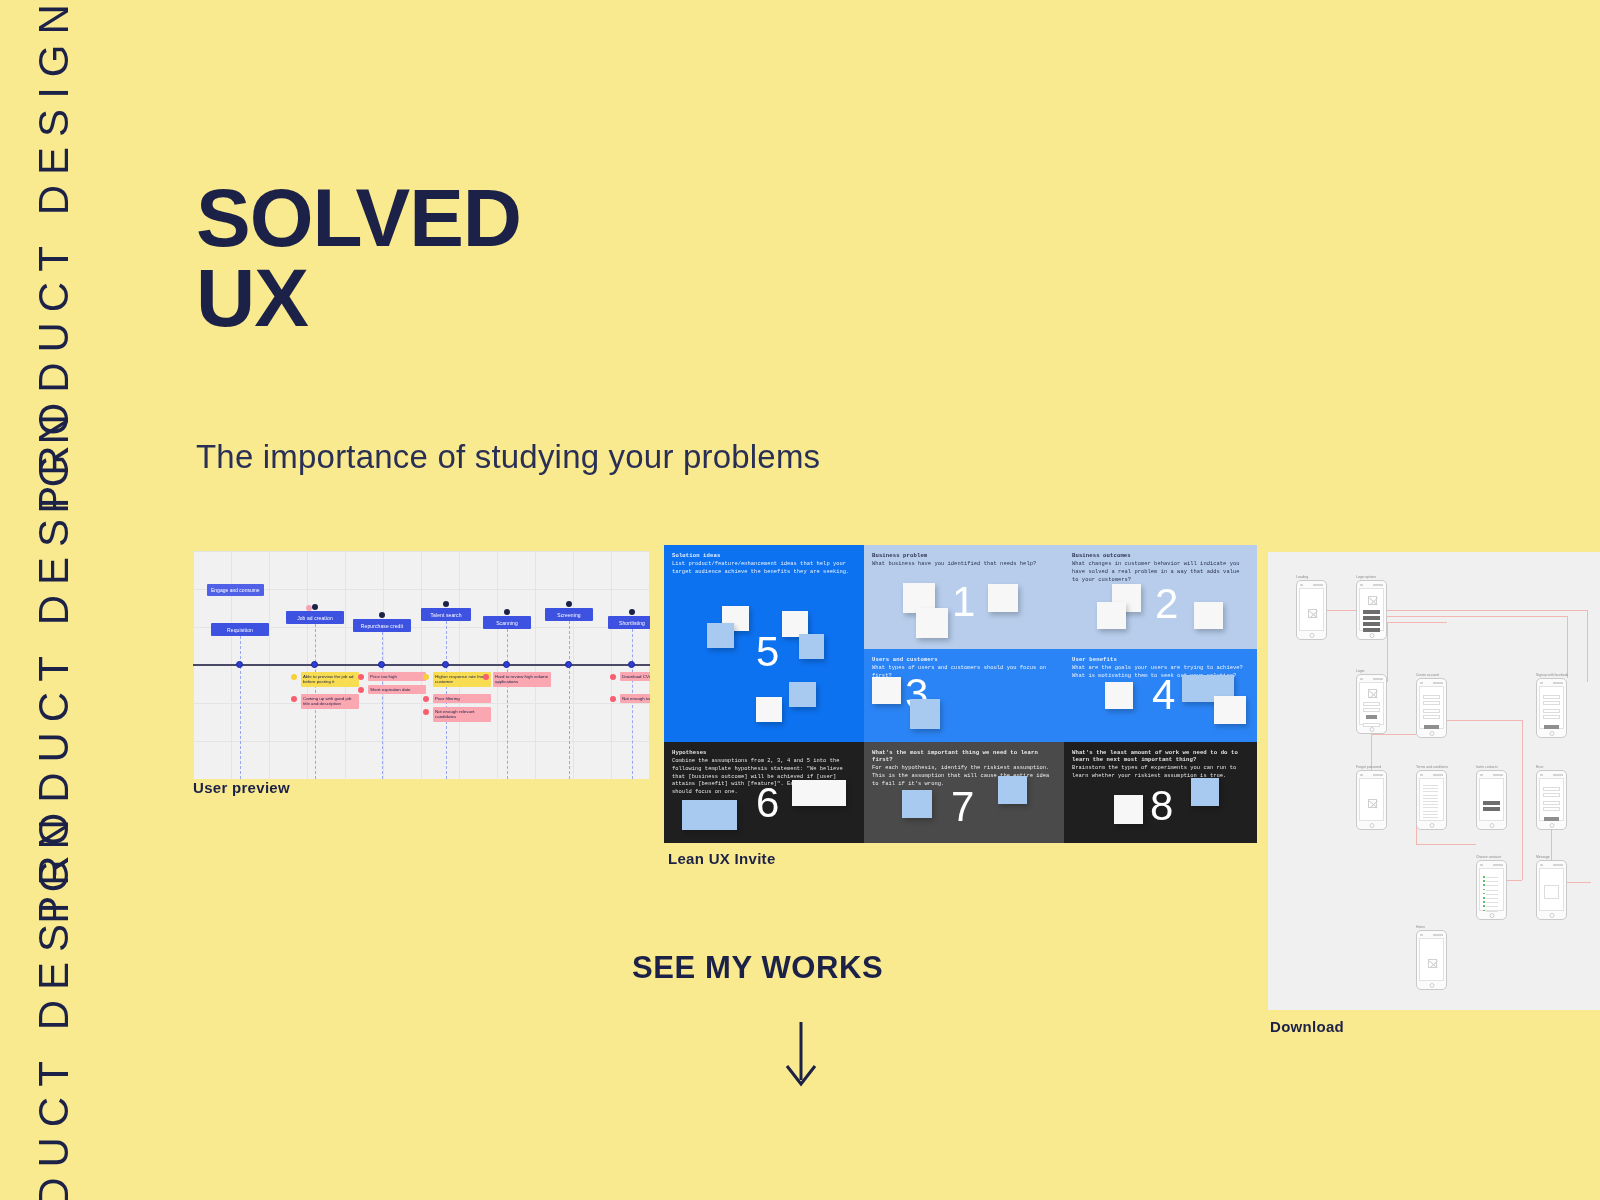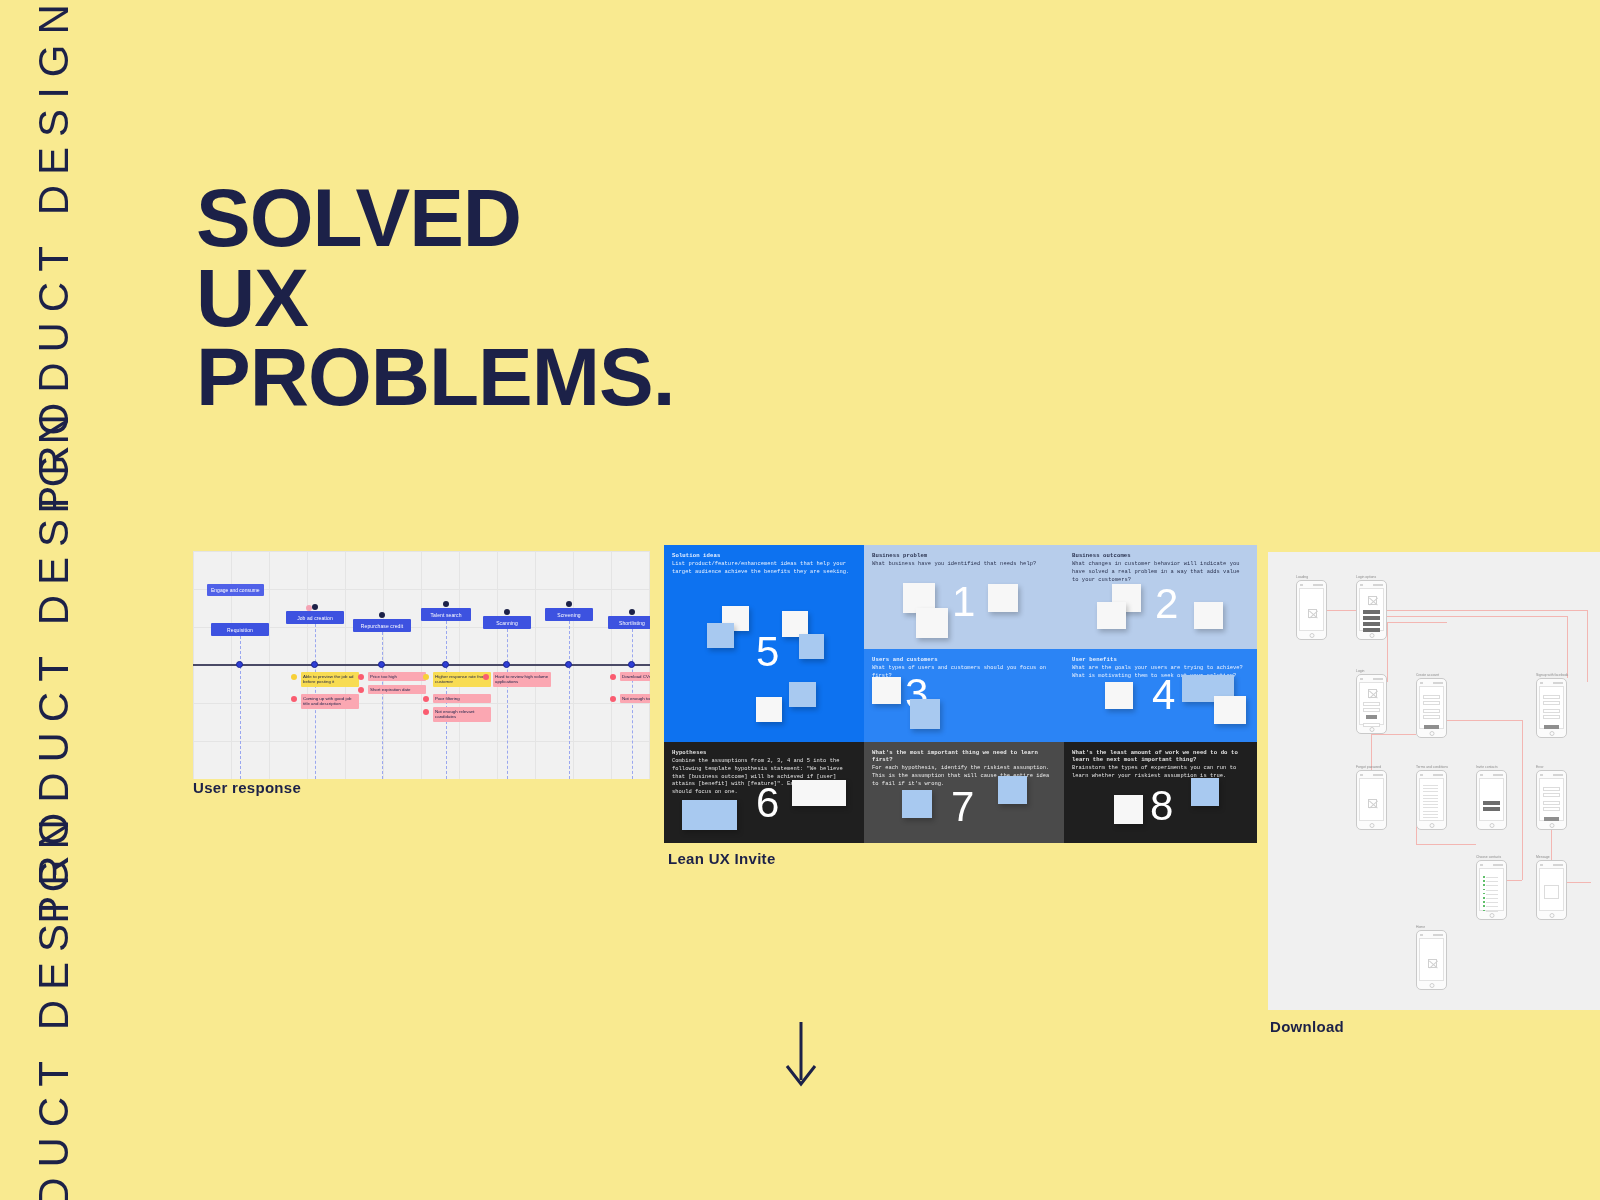--- a/index.html
+++ b/index.html
@@ -244,22 +244,22 @@
 
   <div class="side-rail">
     <div class="side-word" style="transform: translateX(-50%) rotate(-90deg); top: 230px;">PRODUCT DESIGN</div>
     <div class="side-word" style="transform: translateX(-50%) rotate(-90deg); top: 640px;">PRODUCT DESIGN</div>
     <div class="side-word" style="transform: translateX(-50%) rotate(-90deg); top: 1045px;">PRODUCT DESIGN</div>
   </div>
 
   <h1 class="headline">
     <span class="line">SOLVED</span>
     <span class="line">UX</span>
-    <span class="line">PROBLEMS.</span>
   </h1>
+  <div class="subhead">The importance of studying your problems</div>
 
   <div class="journey">
     <div class="jgrid" id="jgrid">
         <i style="left: 0px; top: 0px; width: 1px; height: 228px;"></i>
         <i style="left: 38px; top: 0px; width: 1px; height: 228px;"></i>
         <i style="left: 76px; top: 0px; width: 1px; height: 228px;"></i>
         <i style="left: 114px; top: 0px; width: 1px; height: 228px;"></i>
         <i style="left: 152px; top: 0px; width: 1px; height: 228px;"></i>
         <i style="left: 190px; top: 0px; width: 1px; height: 228px;"></i>
         <i style="left: 228px; top: 0px; width: 1px; height: 228px;"></i>
@@ -324,21 +324,21 @@
         <div class="jdot red" style="left: 230px; top: 158px;"></div>
         <div class="jnote red" style="left: 240px; top: 156px;">Not enough relevant candidates</div>
         <div class="jdot red" style="left: 290px; top: 123px;"></div>
         <div class="jnote red" style="left: 300px; top: 121px;">Hard to review high volume applications</div>
         <div class="jdot red" style="left: 417px; top: 123px;"></div>
         <div class="jnote red" style="left: 427px; top: 121px;">Download CVs in bulk</div>
         <div class="jdot red" style="left: 417px; top: 145px;"></div>
         <div class="jnote red" style="left: 427px; top: 143px;">Not enough tools</div>
       </div>
   </div>
-  <div class="caption" style="left:193px; top:779px;">User response</div>
+  <div class="caption" style="left:193px; top:779px;">User preview</div>
 
   <div class="canvas">
 
     <div class="cell c-lightblue">
       <div class="h">Business problem</div>
       <div class="b">What business have you identified that needs help?</div>
       <div class="num" style="left:88px; top:36px;">1</div>
       <div class="sticky s-white" style="left:39px; top:38px; width:32px; height:30px;"></div>
       <div class="sticky s-white" style="left:52px; top:63px; width:32px; height:30px;"></div>
       <div class="sticky s-white" style="left:124px; top:39px; width:30px; height:28px;"></div>
@@ -605,20 +605,21 @@
           </div>
           <div class="scr">
             <div class="ph-img" style="left: 8px; top: 20px;"></div>
           </div>
           <div class="home"></div>
         </div>
       </div>
   </div>
   <div class="caption" style="left:1270px; top:1018px;">Download</div>
 
+  <div class="cta">SEE MY WORKS</div>
   <div class="arrow">
     <svg width="36" height="66" viewBox="0 0 36 66">
       <line x1="18" y1="0" x2="18" y2="58" stroke="#1c2148" stroke-width="3"></line>
       <polyline points="4,44 18,62 32,44" fill="none" stroke="#1c2148" stroke-width="3"></polyline>
     </svg>
   </div>
 
 </div>
 
 </body></html>

